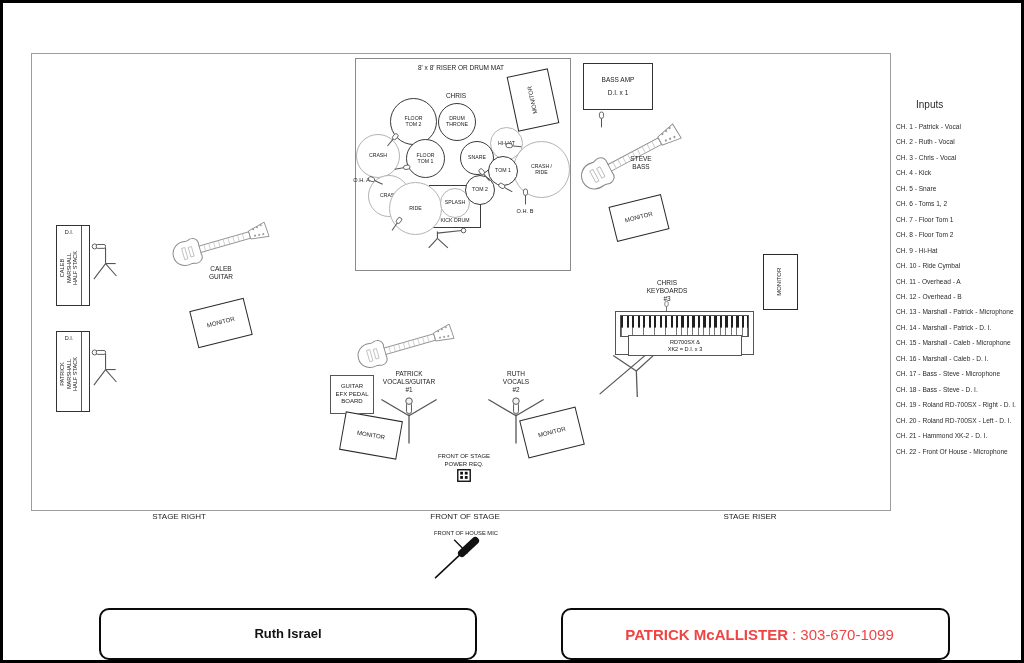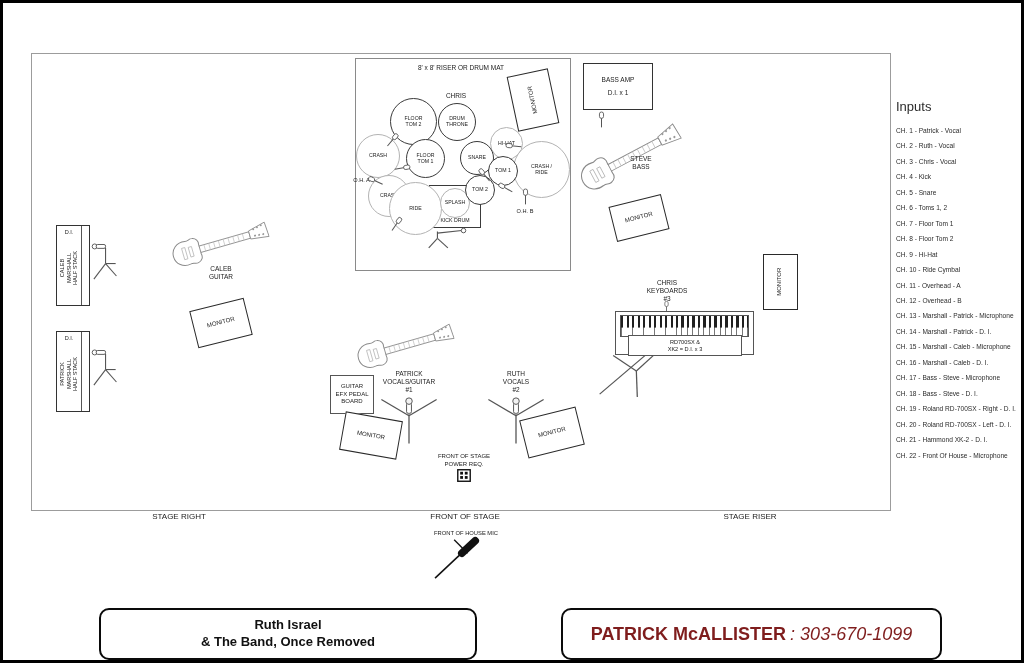--- a/index.html
+++ b/index.html
@@ -18,29 +18,29 @@
   .t55{font-size:5.6px;line-height:1.2;}
   .t6{font-size:6px;line-height:1.25;}
   .t65{font-size:6.5px;line-height:1.25;}
   .t8{font-size:8px;line-height:1.2;}
   .vtext{transform:rotate(-90deg);white-space:nowrap;}
   .stage{border:1px solid #9c9c9c;background:#fff;}
   .riser{border:1px solid #8a8a8a;background:#fff;}
   .stack{border:1.4px solid #333;background:#fff;}
   .stackline{position:absolute;top:0;bottom:0;width:1px;background:#555;}
   .inputs-row{font-size:6.6px;line-height:15.45px;white-space:nowrap;color:#2b2b2b;}
-  .inputs-head{font-size:13px;margin:0 0 9px 0;color:#2b2b2b;}
+  .inputs-head{font-size:10px;margin:0 0 9px 20px;color:#2b2b2b;}
   .kbkeys{background-image:
       repeating-linear-gradient(90deg,#1f1f1f 0 2.2px,rgba(0,0,0,0) 2.2px 5.5px),
       repeating-linear-gradient(90deg,#777 0 0.9px,rgba(0,0,0,0) 0.9px 5.5px);
     background-size:auto 58%,auto 100%;background-repeat:repeat-x,repeat;
     border:1px solid #555;background-color:#fff;}
   .footbox{border:2.5px solid #0a0a0a;border-radius:10px;background:#fff;}
   .bandline{font-size:13px;font-weight:bold;line-height:1.3;color:#111;}
-  .contact{font-size:18px;color:#7f1d1d;}
+  .contact{font-size:15px;color:#ef4444;padding-left:8px;}
   .contact b{font-weight:bold;}
 </style>
 </head>
 <body>
 
 <svg width="0" height="0" style="position:absolute">
   <defs>
     <symbol id="sym-guitar" viewBox="0 0 120 34">
       <path d="M20,3 C10,1 2,8 2,17 C2,26 10,33 20,31 C24,30 25,33 29,32 C34,31 36,27 35,23 C34.5,21 36,19 36,17 C36,15 34.5,13 35,11 C36,7 34,3 29,2 C25,1 24,4 20,3 Z" fill="#fff" stroke="#8a8a8a" stroke-width="1.2"></path>
       <rect x="35" y="13" width="62" height="8" fill="#fff" stroke="#8a8a8a" stroke-width="1"></rect>
@@ -333,20 +333,19 @@
     <div class="inputs-row">CH. 17  - Bass - Steve - Microphone</div>
     <div class="inputs-row">CH. 18  - Bass - Steve - D. I.</div>
     <div class="inputs-row">CH. 19  - Roland RD-700SX - Right - D. I.</div>
     <div class="inputs-row">CH. 20  - Roland RD-700SX -  Left  - D. I.</div>
     <div class="inputs-row">CH. 21  - Hammond XK-2 - D. I.</div>
     <div class="inputs-row">CH. 22  - Front Of House - Microphone</div>
   </div>
 
   <div class="abs footbox col" style="left:96px;top:605px;width:374px;height:48px;">
     <div class="bandline">Ruth Israel</div>
-    <div class="bandline">&amp; The Band, Once Removed</div>
   </div>
   <div class="abs footbox ctr contact" style="left:558px;top:605px;width:377px;height:48px;">
     <b>PATRICK McALLISTER</b>
-    <span style="margin-left:4px;font-style:italic;">: 303-670-1099</span>
+    <span style="margin-left:4px;">: 303-670-1099</span>
   </div>
 
 </div>
 
 </body></html>

